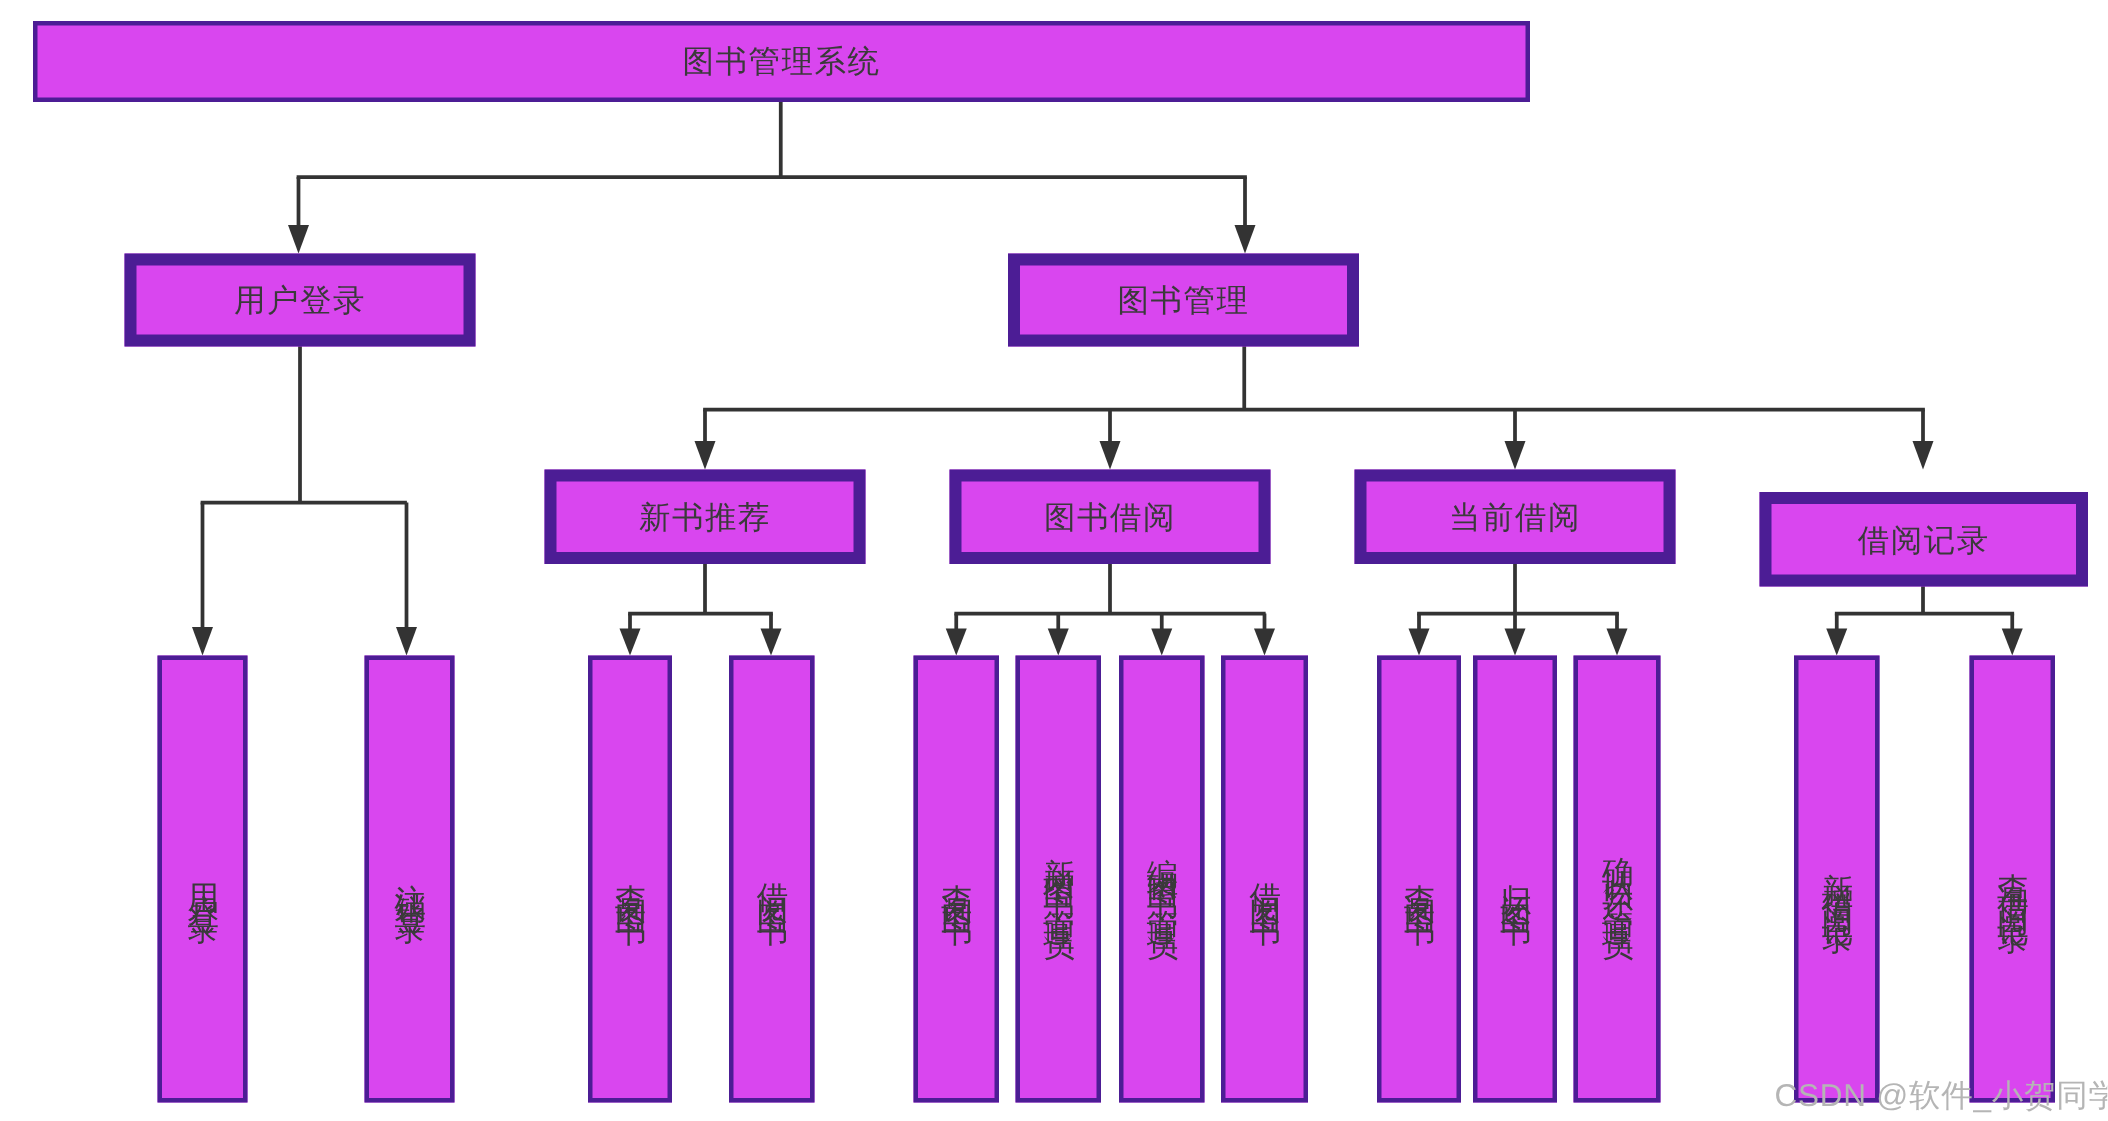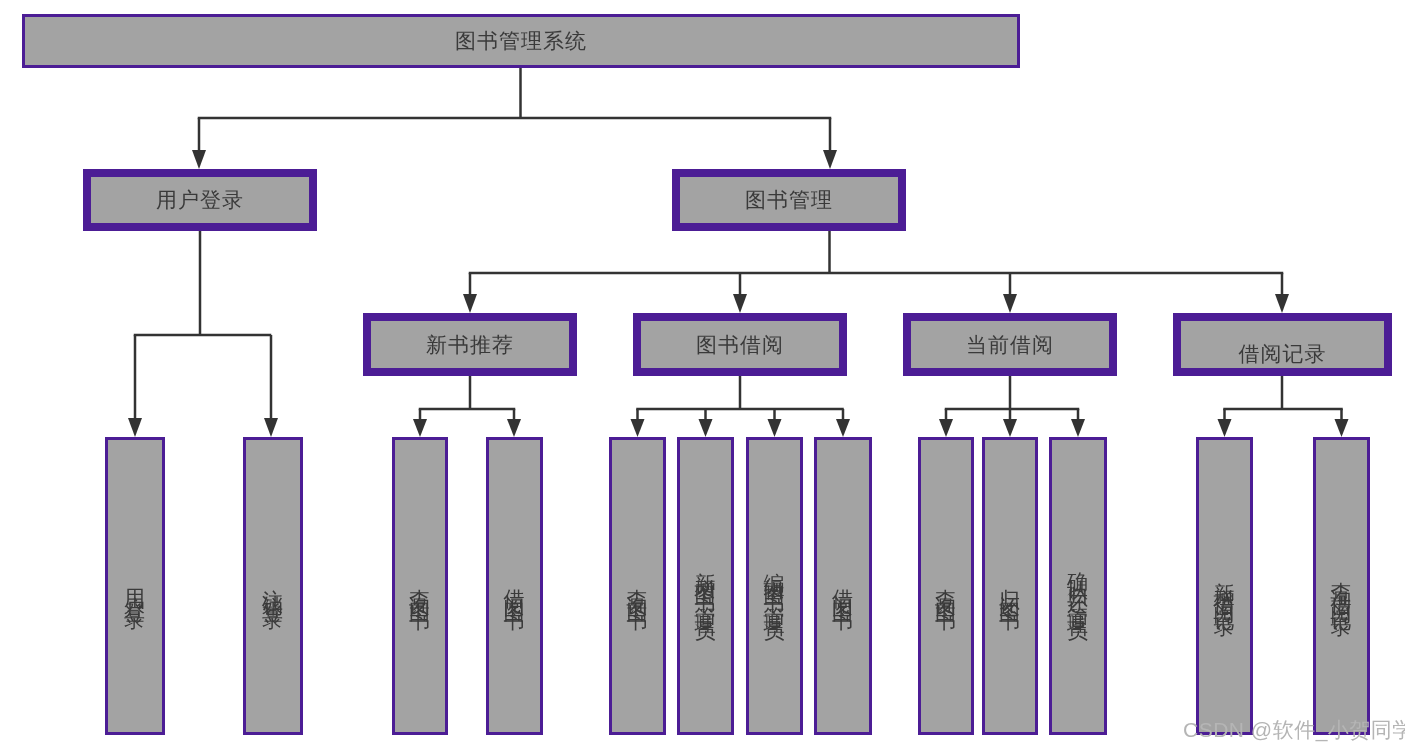--- a/index.html
+++ b/index.html
@@ -12,21 +12,21 @@
     overflow: hidden;
   }
   #wires {
     position: absolute;
     left: 0; top: 0;
     z-index: 1;
   }
   .node {
     position: absolute;
     box-sizing: border-box;
-    background: #a3a3a3;
+    background: #d946ef;
     border: 8px solid #4c1d95;
     display: flex;
     align-items: center;
     justify-content: center;
     color: #3a3a3a;
     font-size: 21px;
     letter-spacing: 1px;
     z-index: 2;
   }
   .node.root { border-width: 3px; }
@@ -132,21 +132,21 @@
 
   <div class="node" style="left:363px; top:313px; width:214px; height:63px;">
     <span>新书推荐</span>
   </div>
   <div class="node" style="left:903px; top:313px; width:214px; height:63px;">
     <span>当前借阅</span>
   </div>
   <div class="node" style="left:633px; top:313px; width:214px; height:63px;">
     <span>图书借阅</span>
   </div>
-  <div class="node" style="left:1173px; top:313px; width:219px; height:63px;align-items:flex-end;">
+  <div class="node" style="left:1173px; top:328px; width:219px; height:63px;">
     <span>借阅记录</span>
   </div>
 
   <div class="node leaf" style="left:105px; top:437px; width:60px; height:298px;">
     <span class="vtext">用户登录</span>
   </div>
   <div class="node leaf" style="left:243px; top:437px; width:60px; height:298px;">
     <span class="vtext">注销登录</span>
   </div>
 

